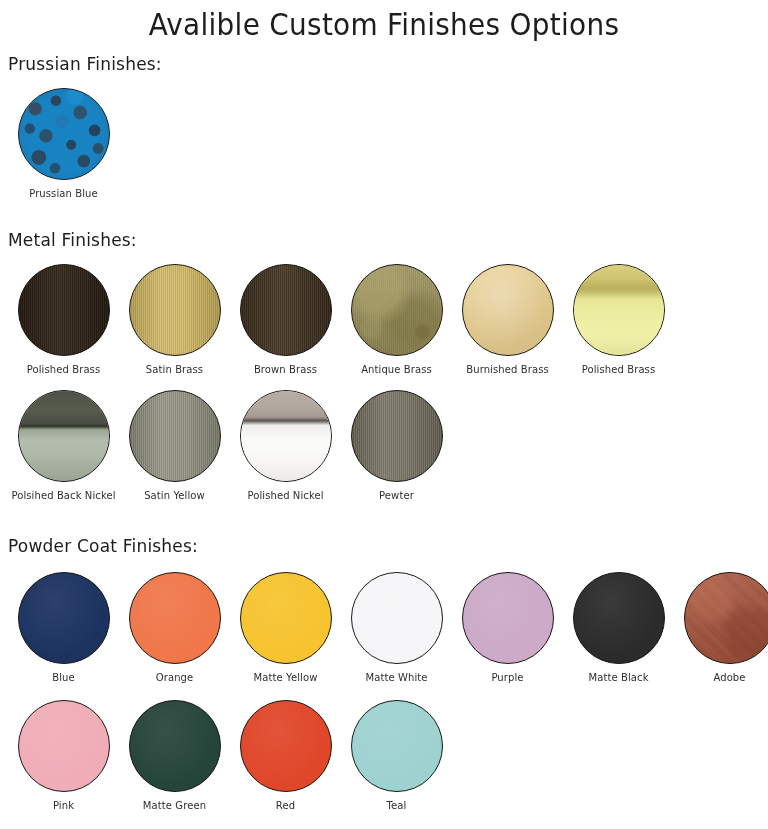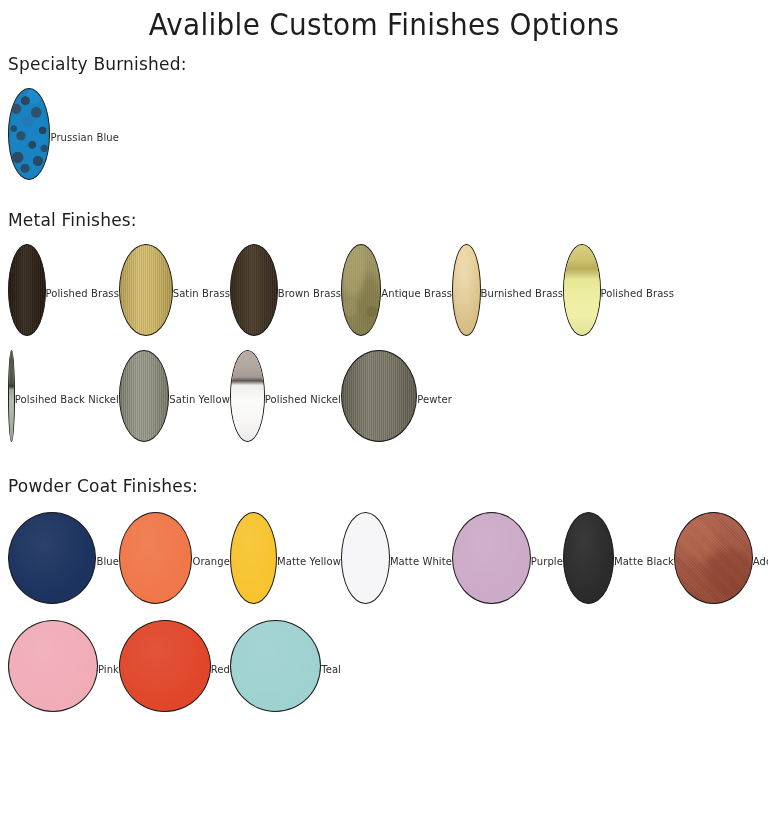--- a/index.html
+++ b/index.html
@@ -47,21 +47,21 @@
 
   .swatch-row {
     display: flex;
     align-items: flex-start;
     padding-left: 8px;
   }
 
   .swatch {
     width: 111px;
     display: flex;
-    flex-direction: row;
+    flex-direction: column;
     align-items: center;
     flex: 0 0 111px;
   }
 
   .disc {
     width: 92px;
     height: 92px;
     border-radius: 50%;
     border: 1px solid #1a1a17;
     box-sizing: border-box;
@@ -100,21 +100,21 @@
   #powder-section .swatch-row { margin-top: 16px; }
   #powder-section .swatch-row + .swatch-row { margin-top: 16px; }
 </style>
 </head>
 <body>
 
 <h1 class="page-title">Avalible Custom Finishes Options</h1>
 
 <div id="sections-root">
     <div class="section" id="specialty-section">
-      <div class="section-heading">Specialty Burnished:</div>
+      <div class="section-heading">Prussian Finishes:</div>
       <div class="swatch-row">
         <div class="swatch">
           <div class="disc" title="Prussian Blue" style="background-color: rgb(27, 143, 208);">
             <div class="tex" style="background-image: radial-gradient(circle at 18% 22%, rgba(60, 70, 85, 0.85) 0px, rgba(60, 70, 85, 0.85) 6%, transparent 7%), radial-gradient(circle at 41% 13%, rgba(46, 56, 70, 0.8) 0px, rgba(46, 56, 70, 0.8) 5%, transparent 6%), radial-gradient(circle at 68% 26%, rgba(55, 66, 80, 0.75) 0px, rgba(55, 66, 80, 0.75) 7%, transparent 8%), radial-gradient(circle at 84% 46%, rgba(40, 52, 66, 0.8) 0px, rgba(40, 52, 66, 0.8) 6%, transparent 7%), radial-gradient(circle at 30% 52%, rgba(52, 62, 78, 0.75) 0px, rgba(52, 62, 78, 0.75) 8%, transparent 9%), radial-gradient(circle at 58% 62%, rgba(44, 55, 70, 0.8) 0px, rgba(44, 55, 70, 0.8) 6%, transparent 7%), radial-gradient(circle at 22% 76%, rgba(50, 60, 75, 0.8) 0px, rgba(50, 60, 75, 0.8) 7%, transparent 8%), radial-gradient(circle at 72% 80%, rgba(42, 54, 68, 0.75) 0px, rgba(42, 54, 68, 0.75) 6%, transparent 7%), radial-gradient(circle at 48% 36%, rgba(35, 120, 180, 0.9) 0px, rgba(35, 120, 180, 0.9) 9%, transparent 10%), radial-gradient(circle at 12% 44%, rgba(38, 58, 72, 0.7) 0px, rgba(38, 58, 72, 0.7) 5%, transparent 6%), radial-gradient(circle at 88% 66%, rgba(48, 60, 74, 0.7) 0px, rgba(48, 60, 74, 0.7) 5%, transparent 6%), radial-gradient(circle at 40% 88%, rgba(45, 58, 72, 0.7) 0px, rgba(45, 58, 72, 0.7) 5%, transparent 6%), radial-gradient(circle at 62% 8%, rgba(30, 140, 205, 0.9) 0px, rgba(30, 140, 205, 0.9) 8%, transparent 9%), radial-gradient(rgba(20, 110, 170, 0.35) 0px, rgba(20, 110, 170, 0.35) 55%, rgba(25, 90, 140, 0.45) 100%);"></div>
           </div>
           <div class="swatch-label">Prussian Blue</div>
         </div>
       </div>
     </div>
     <div class="section" id="metal-section">
@@ -231,20 +231,26 @@
         </div>
       </div>
       <div class="swatch-row">
         <div class="swatch">
           <div class="disc" title="Pink" style="background-color: rgb(240, 173, 184);">
             <div class="tex" style="background-image: radial-gradient(at 40% 32%, rgba(255, 255, 255, 0.07) 0%, rgba(255, 255, 255, 0) 65%);"></div>
           </div>
           <div class="swatch-label">Pink</div>
         </div>
         <div class="swatch">
+          <div class="disc" title="Matte Green" style="background-color: rgb(38, 69, 58);">
+            <div class="tex" style="background-image: radial-gradient(at 40% 32%, rgba(255, 255, 255, 0.07) 0%, rgba(255, 255, 255, 0) 65%);"></div>
+          </div>
+          <div class="swatch-label">Matte Green</div>
+        </div>
+        <div class="swatch">
           <div class="disc" title="Red" style="background-color: rgb(224, 71, 42);">
             <div class="tex" style="background-image: radial-gradient(at 40% 32%, rgba(255, 255, 255, 0.07) 0%, rgba(255, 255, 255, 0) 65%);"></div>
           </div>
           <div class="swatch-label">Red</div>
         </div>
         <div class="swatch">
           <div class="disc" title="Teal" style="background-color: rgb(158, 210, 208);">
             <div class="tex" style="background-image: radial-gradient(at 40% 32%, rgba(255, 255, 255, 0.07) 0%, rgba(255, 255, 255, 0) 65%);"></div>
           </div>
           <div class="swatch-label">Teal</div>

